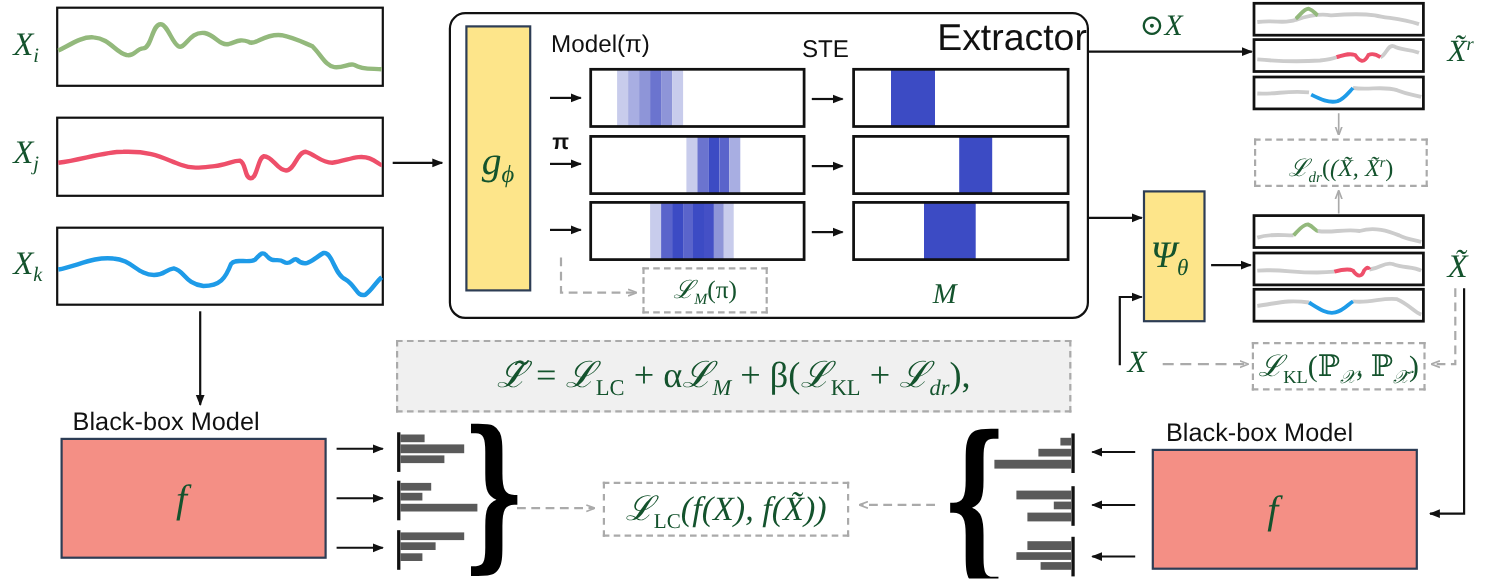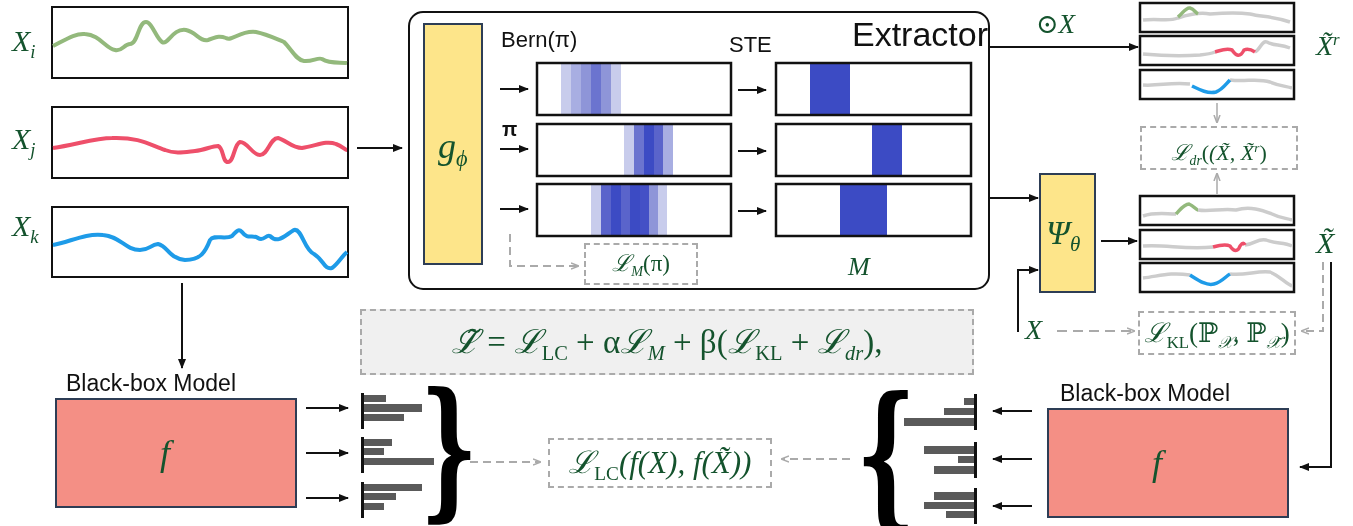--- a/index.html
+++ b/index.html
@@ -189,25 +189,25 @@
   <line x1="1032" y1="506" x2="993" y2="506" stroke="#111" stroke-width="1.8" marker-end="url(#ah)"></line>
 
   <rect x="1048" y="409" width="240" height="108" fill="#f48f85" stroke="#2d3d55" stroke-width="2"></rect>
 
   <line x1="470" y1="462" x2="540" y2="462" stroke="#aaa" stroke-width="2" stroke-dasharray="8,5" marker-end="url(#ahg)"></line>
   <line x1="850" y1="459" x2="782" y2="459" stroke="#aaa" stroke-width="2" stroke-dasharray="8,5" marker-end="url(#ahg)"></line>
 </svg>
 
 <div class="abs math" style="left:12px;top:24px;font-size:30px;"><span>X</span><span class="sub">i</span></div>
 <div class="abs math" style="left:12px;top:122px;font-size:30px;"><span>X</span><span class="sub">j</span></div>
-<div class="abs math" style="left:12px;top:209px;font-size:30px;"><span>X</span><span class="sub">k</span></div>
+<div class="abs math" style="left:12px;top:223px;font-size:30px;"><span>X</span><span class="sub">k</span></div>
 
 <div class="abs sans" style="left:852px;top:15px;font-size:34px;">Extractor</div>
 <div class="abs math" style="left:438px;top:125px;font-size:36px;"><span>g</span><span class="sub">ϕ</span></div>
-<div class="abs sans" style="left:501px;top:27px;font-size:22px;">Bern(π)</div>
+<div class="abs sans" style="left:501px;top:27px;font-size:22px;">Model(π)</div>
 <div class="abs sans" style="left:502px;top:118px;font-size:20px;font-weight:bold;">π</div>
 <div class="abs sans" style="left:729px;top:32px;font-size:22px;">STE</div>
 <div class="abs math" style="left:848px;top:252px;font-size:26px;">M</div>
 <div class="abs dash math" style="left:584px;top:243px;width:114px;height:42px;font-size:23px;text-align:center;line-height:38px;"><span>ℒ</span><span class="sub">M</span><span style="font-style:normal">(π)</span></div>
 
 <div class="abs math" style="left:1036px;top:8px;font-size:27px;">⊙X</div>
 
 <div class="abs math" style="left:1316px;top:30px;font-size:28px;"><span>X̃</span><sup style="font-size:0.6em">r</sup></div>
 
 <div class="abs dash math" style="left:1140px;top:126px;width:158px;height:44px;font-size:22px;text-align:center;line-height:40px;"><span>ℒ</span><span class="sub">dr</span><span style="font-style:normal">(</span><span>(X̃, X̃</span><sup style="font-size:0.6em">r</sup><span style="font-style:normal">)</span></div>

